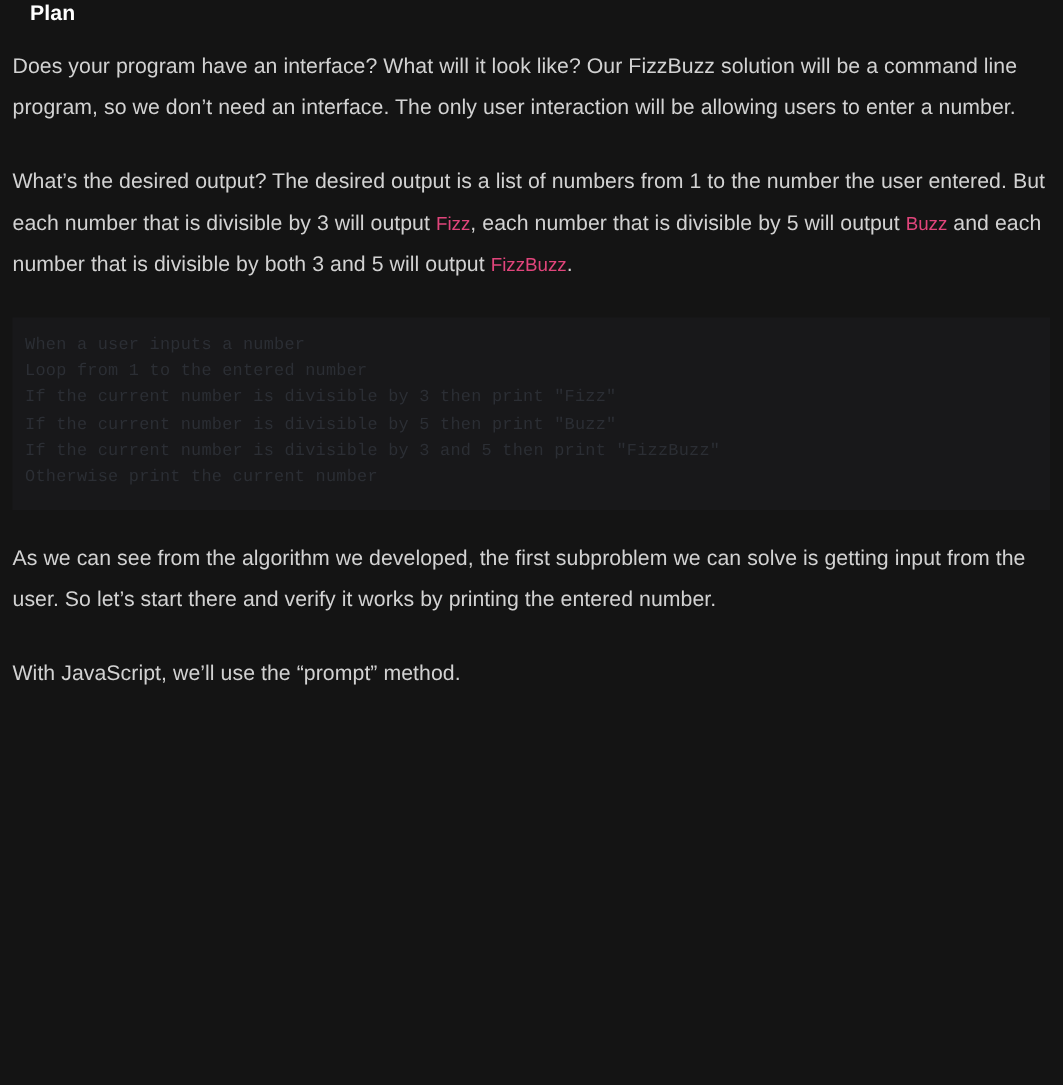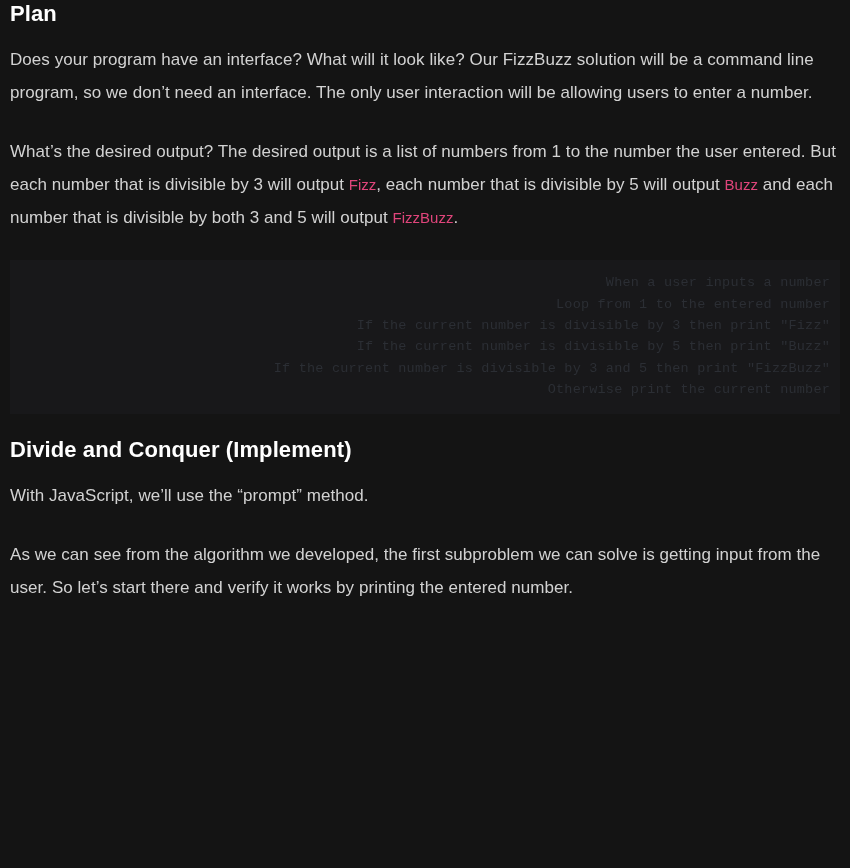--- a/index.html
+++ b/index.html
@@ -18,24 +18,24 @@
   .page {
     width: 850px;
     box-sizing: border-box;
     padding: 0;
   }
   .inner {
     padding: 0 10px;
   }
   h2.heading {
     color: #ffffff;
-    font-size: 22px;
+    font-size: 17px;
     font-weight: bold;
     line-height: 1.3;
-    margin: 0 0 14px 0;
+    margin: 0 0 14px 14px;
     letter-spacing: 0.1px;
   }
   h2.heading-second {
     margin-top: 0;
     margin-bottom: 14px;
   }
   p.para {
     color: #d2d2d2;
     font-size: 17px;
     line-height: 1.95;
@@ -54,21 +54,20 @@
     background: transparent;
     padding: 0;
   }
   pre.codeblock {
     background: #18181a;
     margin: 0 0 22px 0;
     padding: 12px 10px 14px 10px;
     border: 0;
     border-radius: 0;
     overflow: hidden;
-    text-align: right;
   }
   pre.codeblock code {
     font-family: "Liberation Mono", "DejaVu Sans Mono", monospace;
     color: #2b2e34;
     font-size: 13.5px;
     line-height: 1.58;
     display: block;
     white-space: pre;
     letter-spacing: 0.2px;
   }
@@ -90,25 +89,24 @@
       </p>
 
 
       <p class="para"><span>What’s the desired output? The desired output is a list of numbers from 1 to the number the user entered. But each number that is divisible by 3 will output </span><code class="inline-code">Fizz</code><span>, each number that is divisible by 5 will output </span><code class="inline-code">Buzz</code><span> and each number that is divisible by both 3 and 5 will output </span><code class="inline-code">FizzBuzz</code><span>.</span></p>
 
 
       <pre class="codeblock"><code><span class="codeline">When a user inputs a number</span><span class="codeline">Loop from 1 to the entered number</span><span class="codeline">If the current number is divisible by 3 then print "Fizz"</span><span class="codeline">If the current number is divisible by 5 then print "Buzz"</span><span class="codeline">If the current number is divisible by 3 and 5 then print "FizzBuzz"</span><span class="codeline">Otherwise print the current number</span></code></pre>
     </section>
 
     <section>
-      <h2 class="heading heading-second">Divide and Conquer (Implement)</h2>
+
+      <p class="para">
+        <span>As we can see from the algorithm we developed, the first subproblem we can solve is getting input from the user. So let’s start there and verify it works by printing the entered number.</span>
+      </p>
 
       <p class="para">
         <span>With JavaScript, we’ll use the “prompt” method.</span>
-      </p>
-
-      <p class="para">
-        <span>As we can see from the algorithm we developed, the first subproblem we can solve is getting input from the user. So let’s start there and verify it works by printing the entered number.</span>
       </p>
     </section>
 
   </div>
 </div>
 
 </body></html>

